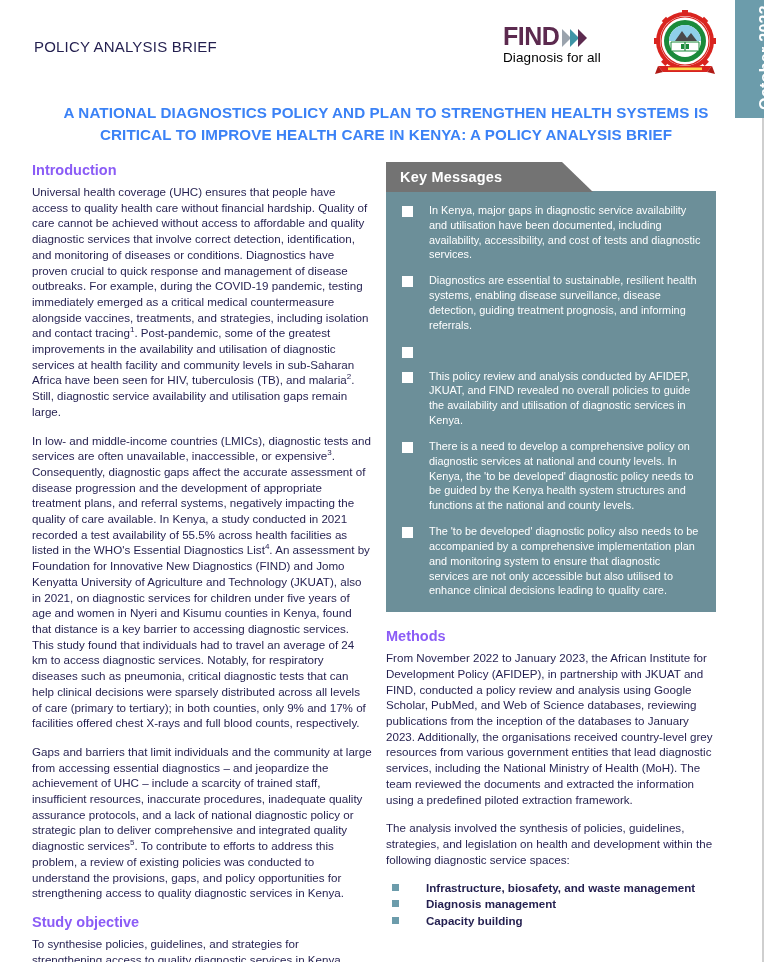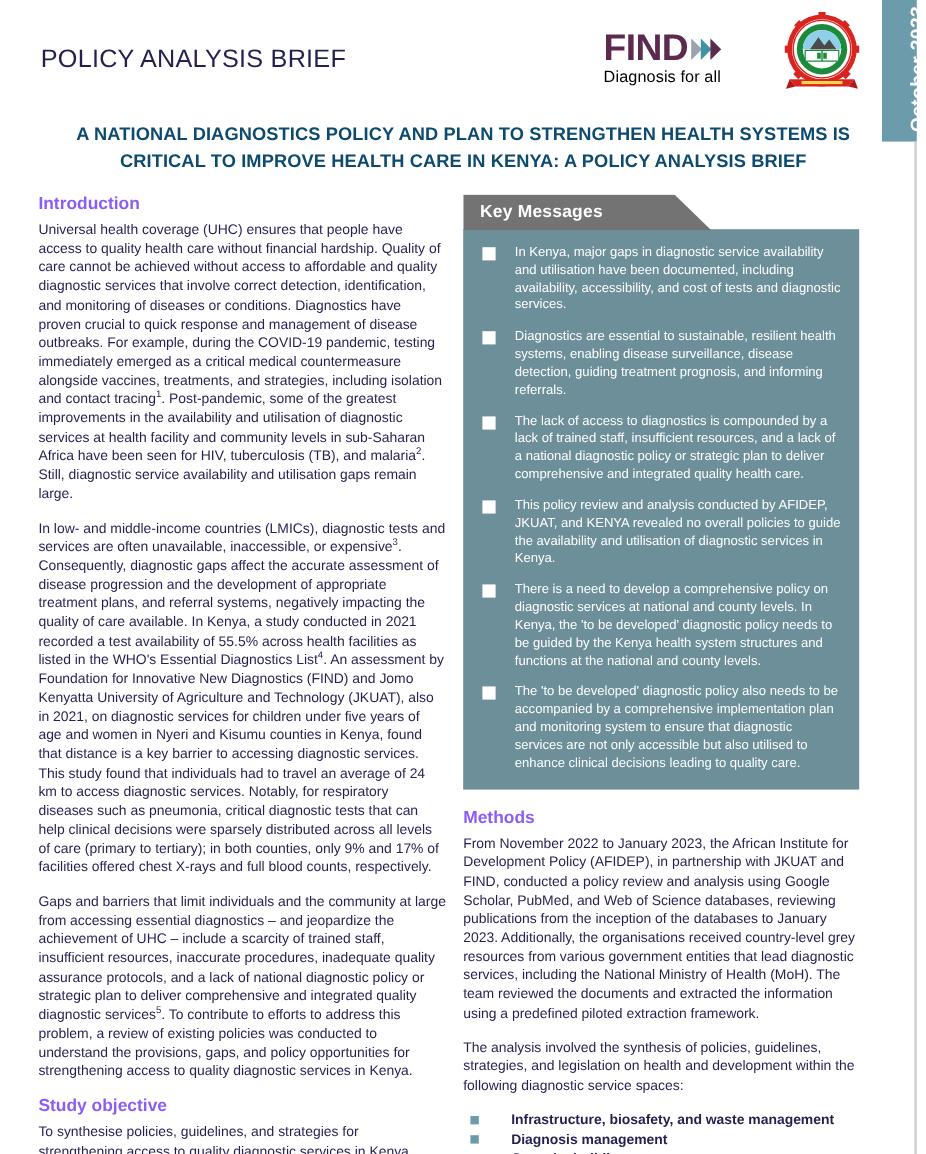--- a/index.html
+++ b/index.html
@@ -44,39 +44,39 @@
     width: 2px;
     height: 844px;
     background: #cfcfcf;
   }
 
   
   .brief-kicker {
     position: absolute;
     left: 34px;
     top: 38px;
-    font-size: 21px;
+    font-size: 15px;
     letter-spacing: 0.2px;
     color: #231f4f;
     text-align: center;
   }
 
   .find-logo {
     position: absolute;
     left: 503px;
     top: 24px;
     width: 120px;
   }
   .find-wordmark {
     display: flex;
     align-items: center;
     line-height: 1;
   }
   .find-word {
-    font-size: 31px;
+    font-size: 25px;
     font-weight: bold;
     color: #5c2a4f;
     letter-spacing: -0.5px;
   }
   .find-chevrons {
     display: flex;
     align-items: center;
     margin-left: 3px;
     margin-top: 2px;
   }
@@ -109,21 +109,21 @@
   
   .doc-title {
     position: absolute;
     left: 60px;
     top: 92px;
     width: 652px;
     text-align: center;
     font-size: 15.2px;
     font-weight: bold;
     line-height: 1.42;
-    color: #0c4a6e;
+    color: #3b82f6;
     letter-spacing: 0.1px;
   }
 
   
   .col-left {
     position: absolute;
     left: 32px;
     top: 162px;
     width: 340px;
   }
@@ -306,25 +306,24 @@
       <div class="km-item">
         <span class="km-bullet"></span>
         <span class="km-text">In Kenya, major gaps in diagnostic service availability and utilisation have been documented, including availability, accessibility, and cost of tests and diagnostic services.</span>
       </div>
       <div class="km-item">
         <span class="km-bullet"></span>
         <span class="km-text">Diagnostics are essential to sustainable, resilient health systems, enabling disease surveillance, disease detection, guiding treatment prognosis, and informing referrals.</span>
       </div>
       <div class="km-item">
         <span class="km-bullet"></span>
-        <span class="km-text">The lack of access to diagnostics is compounded by a lack of trained staff, insufficient resources, and a lack of a national diagnostic policy or strategic plan to deliver comprehensive and integrated quality health care.</span>
-      </div>
-      <div class="km-item">
-        <span class="km-bullet"></span>
-        <span class="km-text">This policy review and analysis conducted by AFIDEP, JKUAT, and KENYA revealed no overall policies to guide the availability and utilisation of diagnostic services in Kenya.</span>
+      </div>
+      <div class="km-item">
+        <span class="km-bullet"></span>
+        <span class="km-text">This policy review and analysis conducted by AFIDEP, JKUAT, and FIND revealed no overall policies to guide the availability and utilisation of diagnostic services in Kenya.</span>
       </div>
       <div class="km-item">
         <span class="km-bullet"></span>
         <span class="km-text">There is a need to develop a comprehensive policy on diagnostic services at national and county levels. In Kenya, the 'to be developed' diagnostic policy needs to be guided by the Kenya health system structures and functions at the national and county levels.</span>
       </div>
       <div class="km-item">
         <span class="km-bullet"></span>
         <span class="km-text">The 'to be developed' diagnostic policy also needs to be accompanied by a comprehensive implementation plan and monitoring system to ensure that diagnostic services are not only accessible but also utilised to enhance clinical decisions leading to quality care.</span>
       </div>
     </div>

